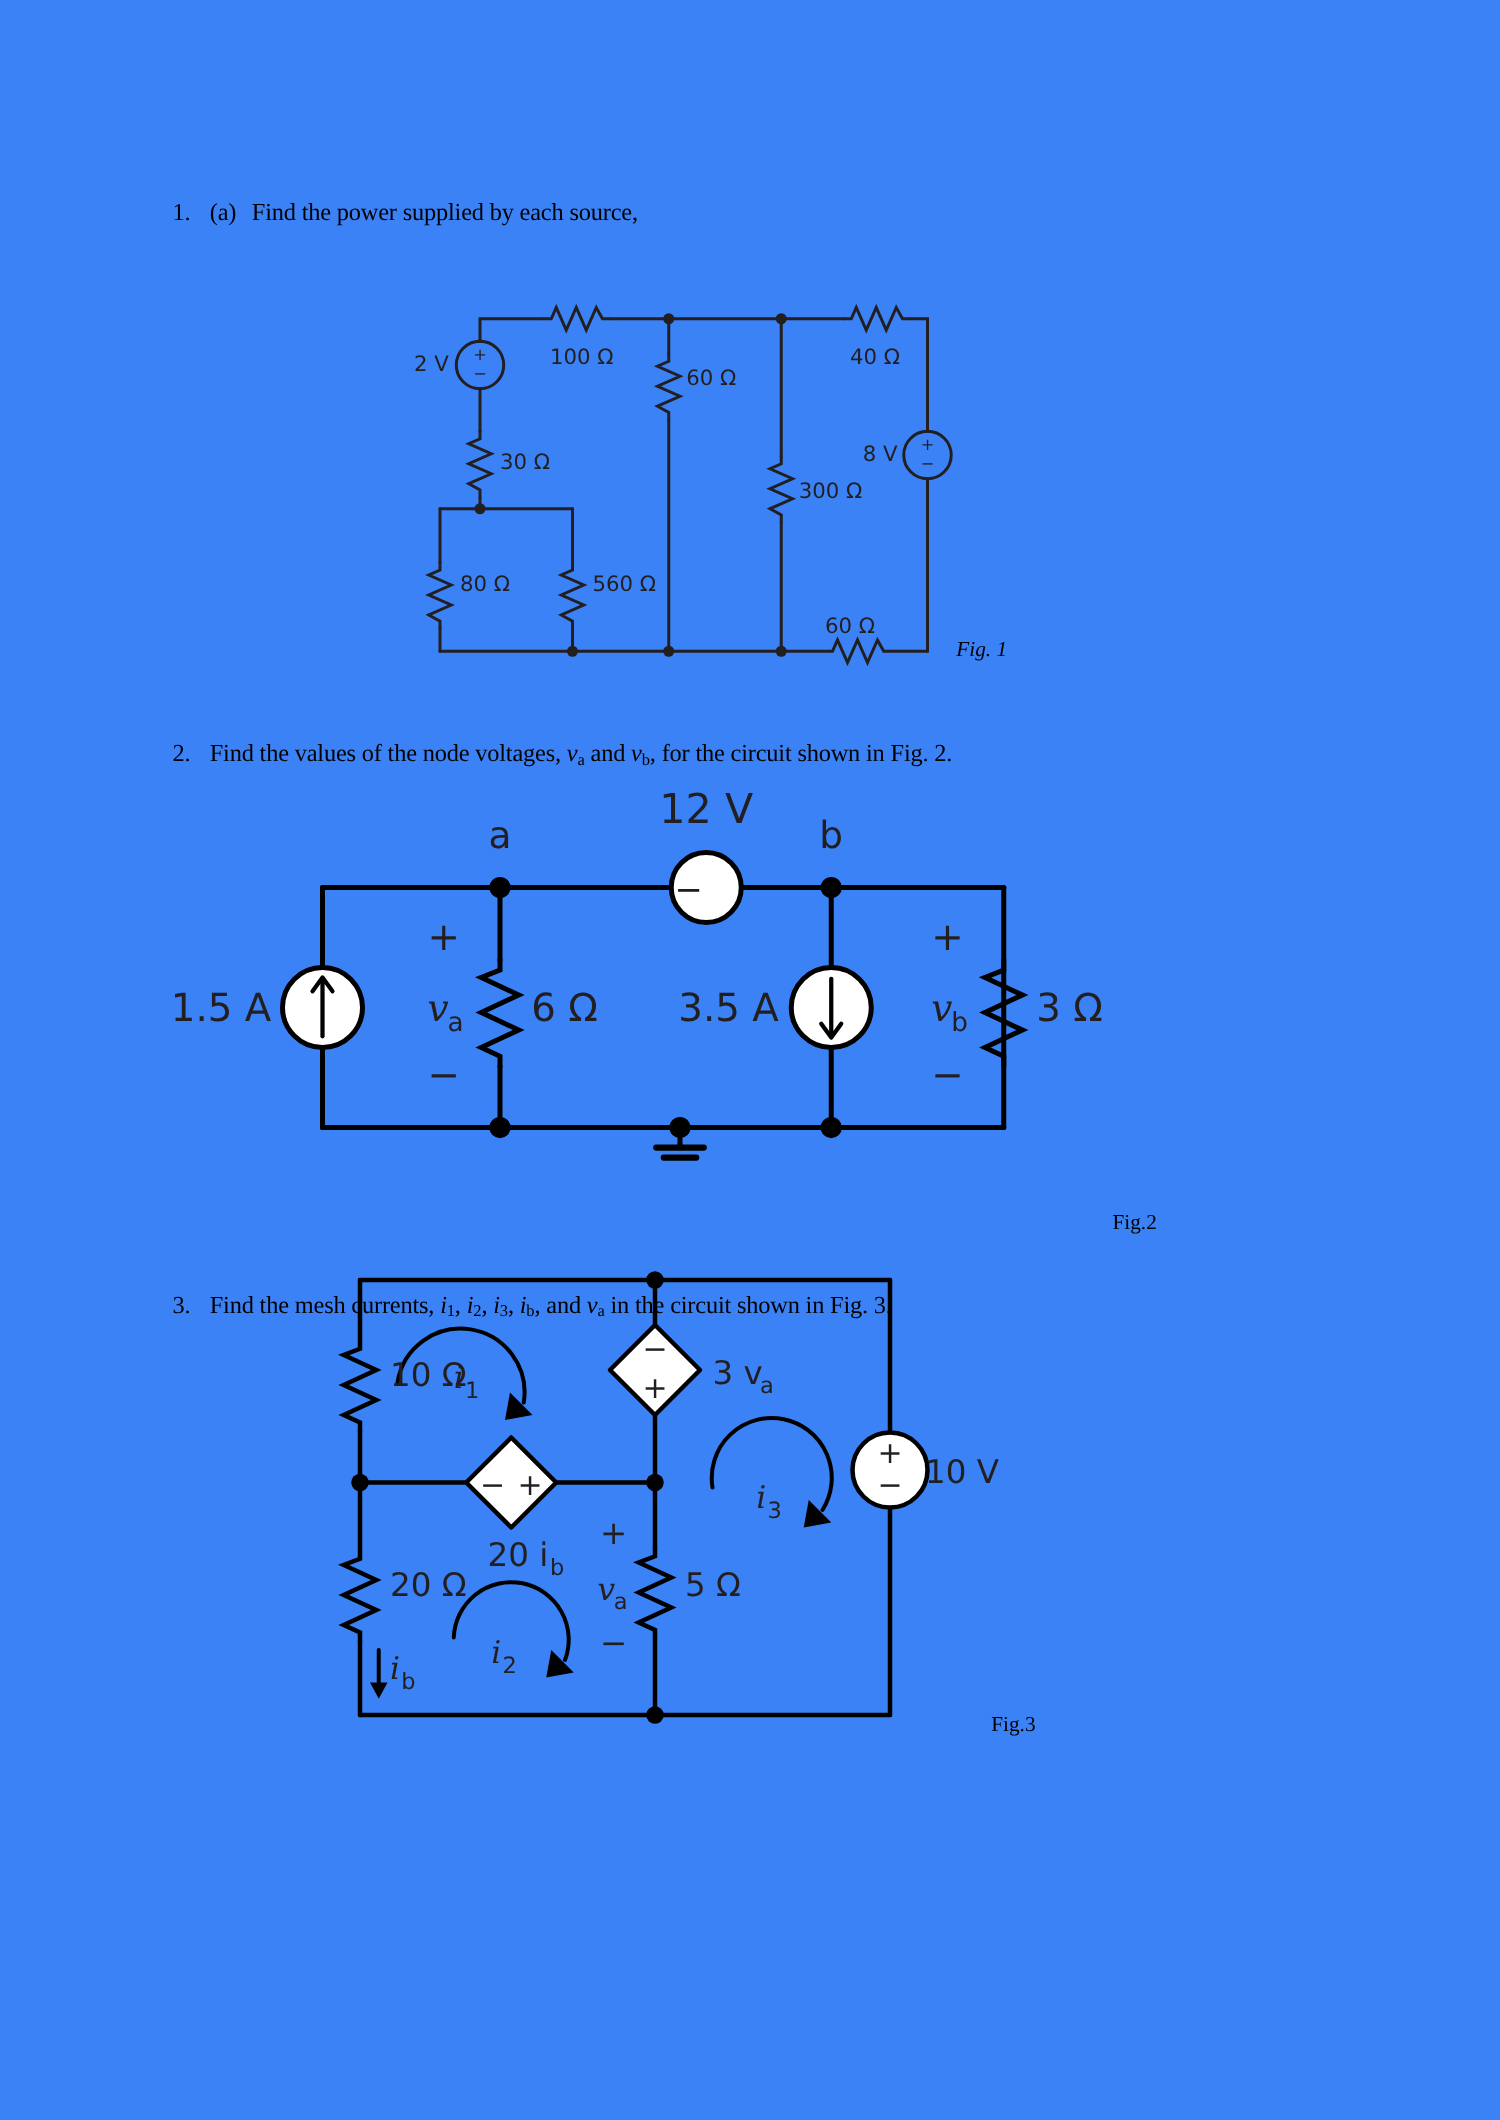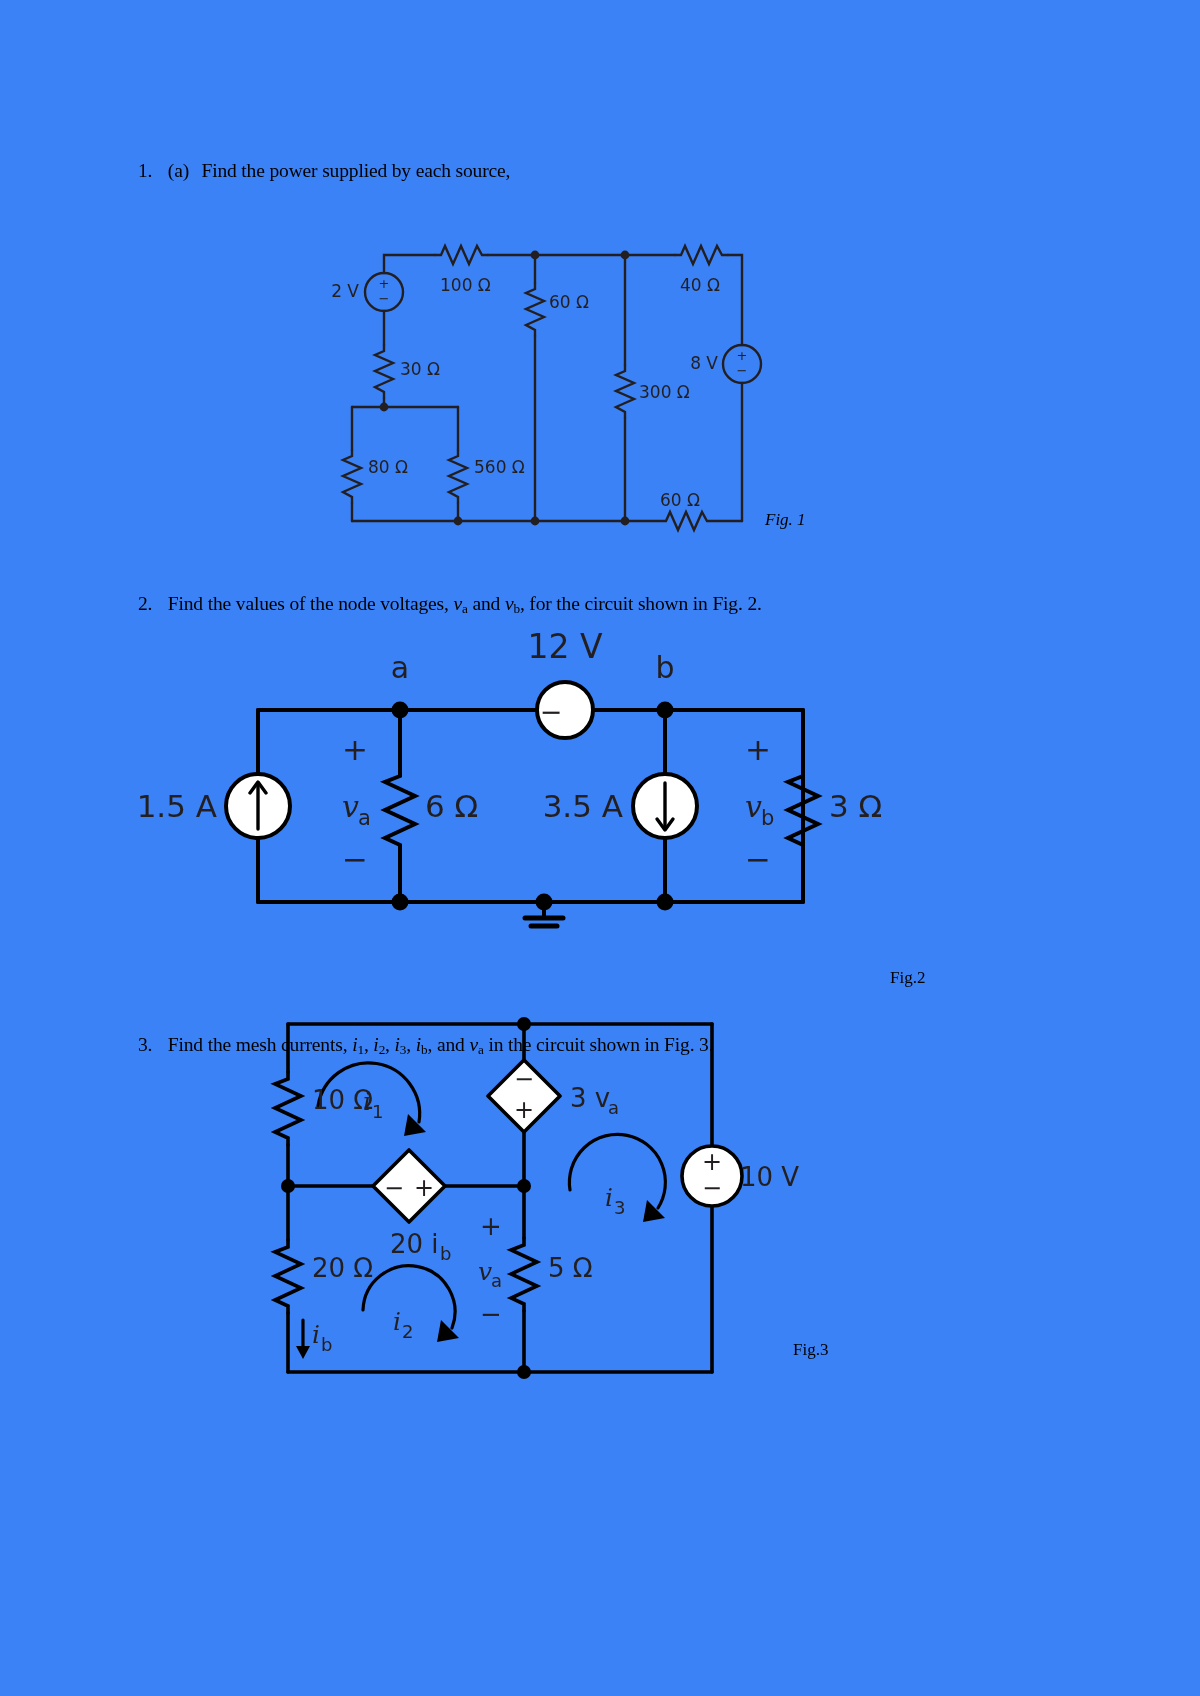--- a/index.html
+++ b/index.html
@@ -353,15 +353,15 @@
 
       <text class="lbl-serif" x="52" y="333" font-size="25" font-style="italic">i</text>
       <text class="lbl" x="61" y="341" font-size="18">b</text>
 
       <text class="lbl" x="231" y="225" font-size="26" text-anchor="middle">+</text>
       <text class="lbl" x="231" y="313" font-size="26" text-anchor="middle">−</text>
       <text class="lbl-serif" x="218" y="270" font-size="25" font-style="italic">v</text>
       <text class="lbl" x="231" y="277" font-size="18">a</text>
     </svg>
   </div>
-  <div class="figlabel" style="left:793px; top:1340px;text-align:center;">Fig.3</div>
+  <div class="figlabel" style="left:793px; top:1370px;text-align:center;">Fig.3</div>
 
 </div>
 
 </body></html>

